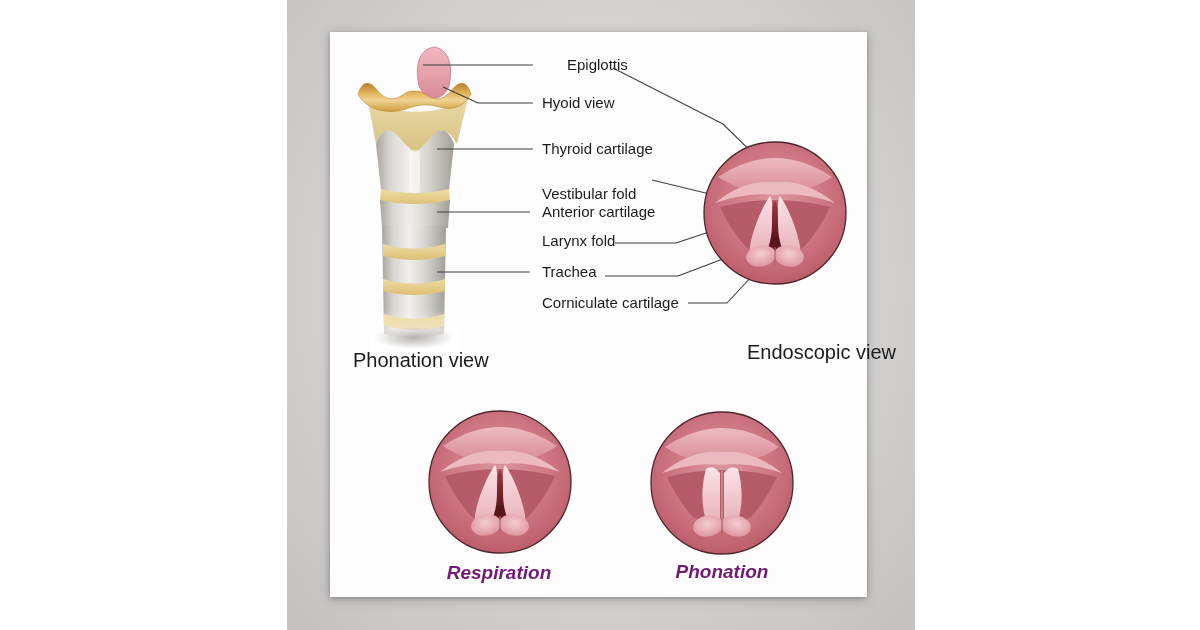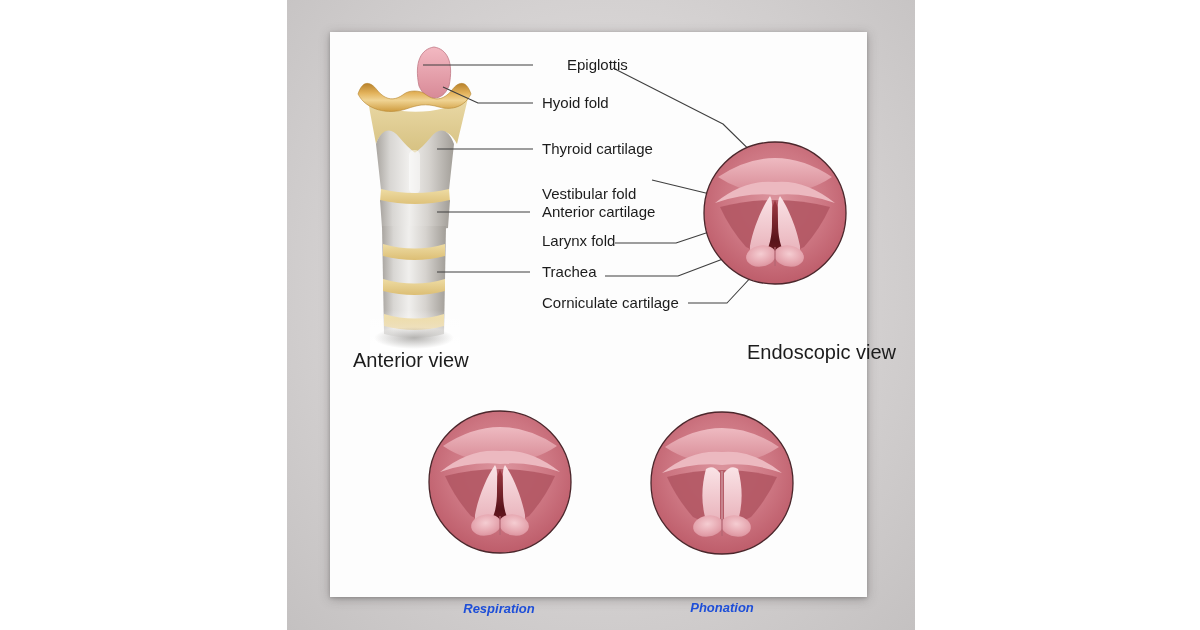--- a/index.html
+++ b/index.html
@@ -31,22 +31,22 @@
     font-size:15px;line-height:16px;color:#1c1c1c;white-space:nowrap;
   }
   .lbl0{top:25px;margin-left:25px;} .lbl1{top:63px;} .lbl2{top:109px;} .lbl3{top:154px;}
   .lbl4{top:172px;} .lbl5{top:201px;} .lbl6{top:232px;} .lbl7{top:263px;}
   .caption{
     position:absolute;font-size:20px;line-height:22px;color:#1c1c1c;white-space:nowrap;
   }
   .caption-anterior{left:23px;top:317px;}
   .caption-endoscopic{left:377px;top:309px;margin-left:40px;}
   .caption-bold{
-    position:absolute;font-size:13px;line-height:18px;color:#1d4ed8;
-    font-weight:700;font-style:italic;white-space:nowrap;transform:translateX(-50%);margin-top:36px;
+    position:absolute;font-size:19px;line-height:18px;color:#701a75;
+    font-weight:700;font-style:italic;white-space:nowrap;transform:translateX(-50%);
   }
   .caption-respiration{left:169px;top:532px;}
   .caption-phonation{left:392px;top:531px;}
   svg.art{position:absolute;left:0;top:0;width:537px;height:565px;}
 </style>
 </head>
 <body>
 
 <div class="stage">
   <div class="photo"></div>
@@ -169,26 +169,26 @@
         <polyline points="358,271 397,271 437,228"></polyline>
       </g>
 
       <use href="#glottisOpen" x="445" y="181"></use>
       <use href="#glottisOpen" x="170" y="450"></use>
       <use href="#glottisClosed" x="392" y="451"></use>
     </svg>
 
 
     <div class="lbl lbl0">Epiglottis</div>
-    <div class="lbl lbl1">Hyoid fold</div>
+    <div class="lbl lbl1">Hyoid view</div>
     <div class="lbl lbl2">Thyroid cartilage</div>
     <div class="lbl lbl3">Vestibular fold</div>
     <div class="lbl lbl4">Anterior cartilage</div>
     <div class="lbl lbl5">Larynx fold</div>
     <div class="lbl lbl6">Trachea</div>
     <div class="lbl lbl7">Corniculate cartilage</div>
 
-    <div class="caption caption-anterior">Anterior view</div>
+    <div class="caption caption-anterior">Phonation view</div>
     <div class="caption caption-endoscopic">Endoscopic view</div>
     <div class="caption-bold caption-respiration">Respiration</div>
     <div class="caption-bold caption-phonation">Phonation</div>
   </div>
 </div>
 
 </body></html>

